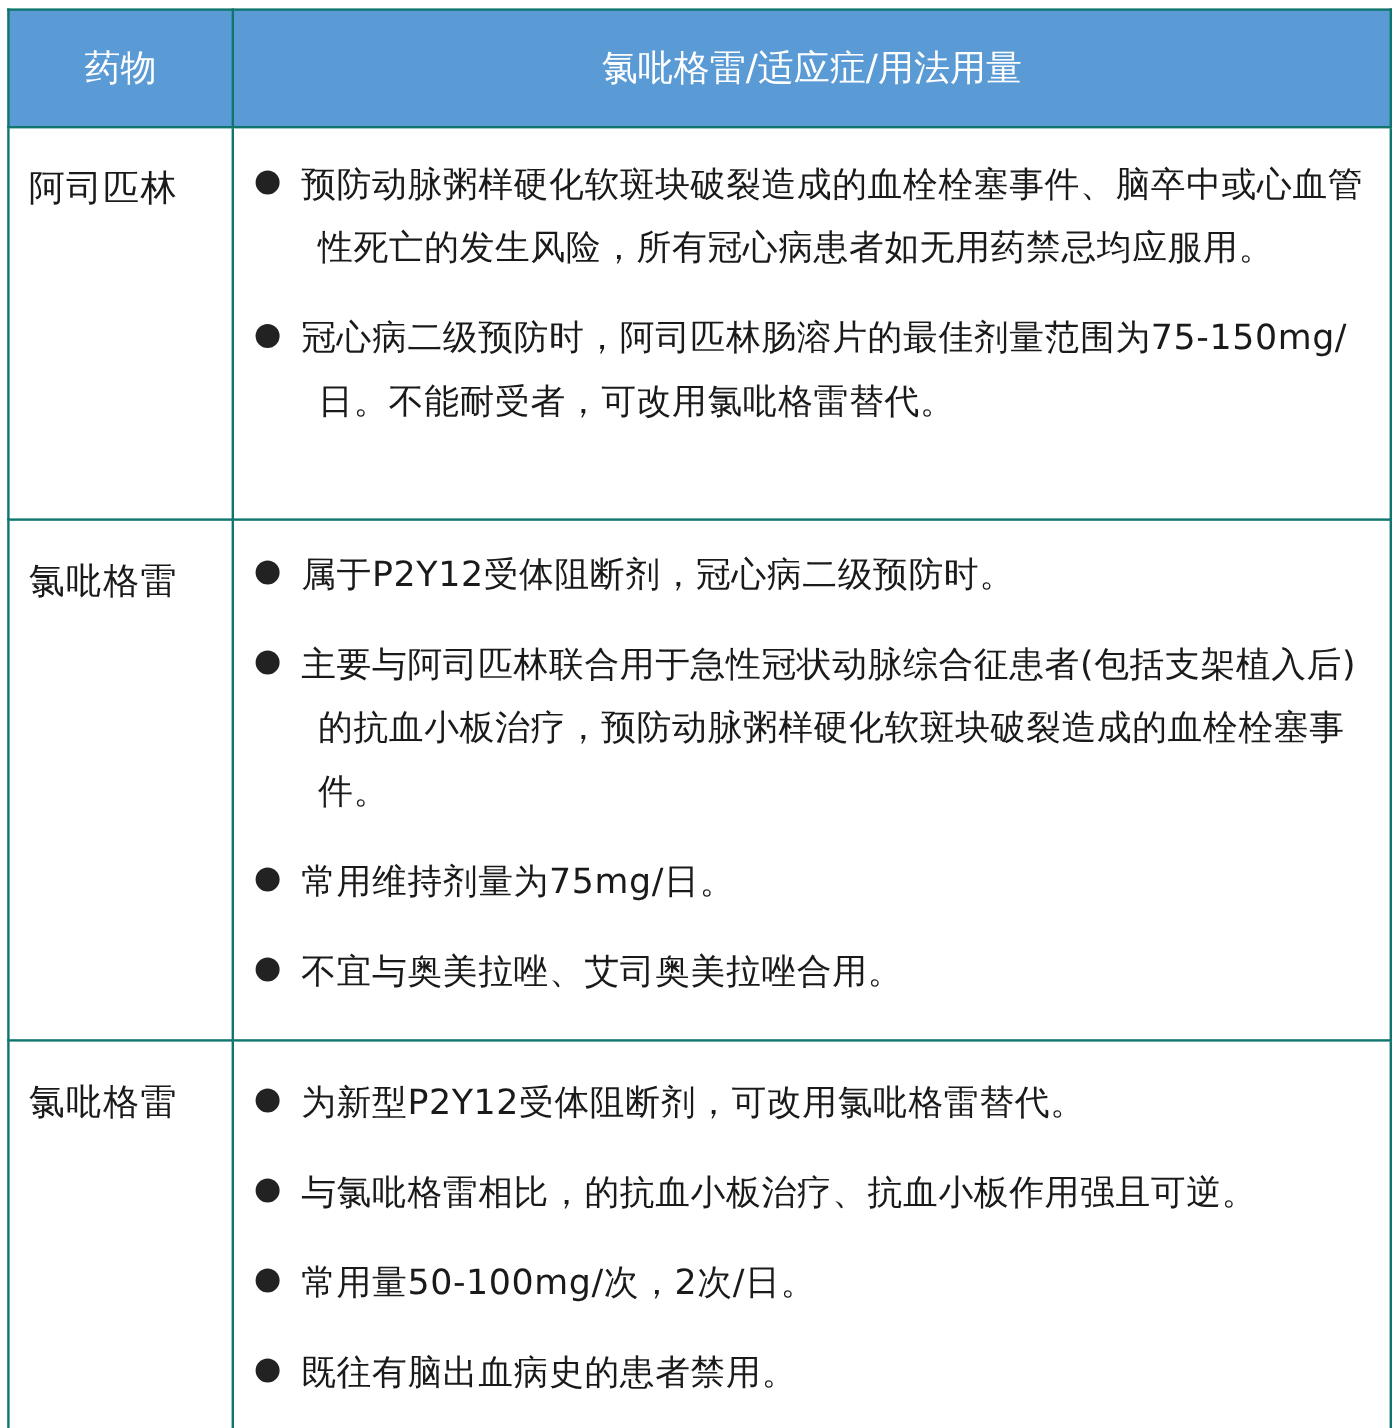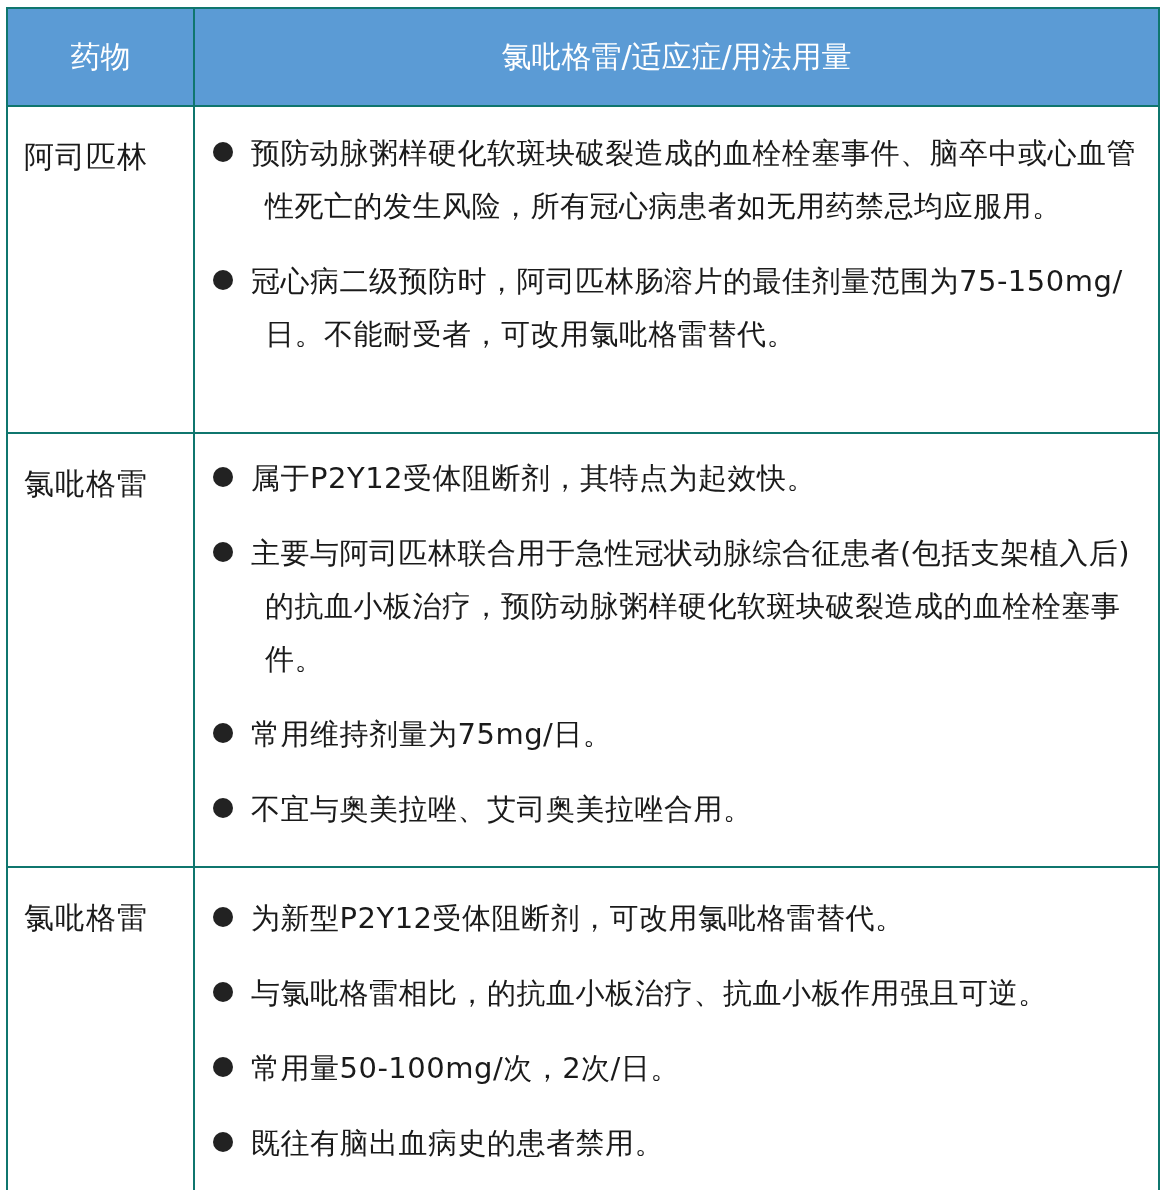--- a/index.html
+++ b/index.html
@@ -50,21 +50,21 @@
         <div class="bullet"><span class="dot"></span><span class="mid">·</span><span>冠心病二级预防时，阿司匹林肠溶片的最佳剂量范围为75-150mg/日。不能耐受者，可改用氯吡格雷替代。</span></div>
       </div>
         </td>
     </tr>
     <tr class="r2">
       <td>
           <div class="drug-name">氯吡格雷</div>
         </td>
       <td>
           <div class="bullets">
-        <div class="bullet"><span class="dot"></span><span class="mid">·</span><span>属于P2Y12受体阻断剂，其特点为起效快。</span></div>
+        <div class="bullet"><span class="dot"></span><span class="mid">·</span><span>属于P2Y12受体阻断剂，冠心病二级预防时。</span></div>
         <div class="bullet"><span class="dot"></span><span class="mid">·</span><span>主要与阿司匹林联合用于急性冠状动脉综合征患者(包括支架植入后)的抗血小板治疗，预防动脉粥样硬化软斑块破裂造成的血栓栓塞事件。</span></div>
         <div class="bullet"><span class="dot"></span><span class="mid">·</span><span>常用维持剂量为75mg/日。</span></div>
         <div class="bullet"><span class="dot"></span><span class="mid">·</span><span>不宜与奥美拉唑、艾司奥美拉唑合用。</span></div>
       </div>
         </td>
     </tr>
     <tr class="r3">
       <td>
           <div class="drug-name">氯吡格雷</div>
         </td>

